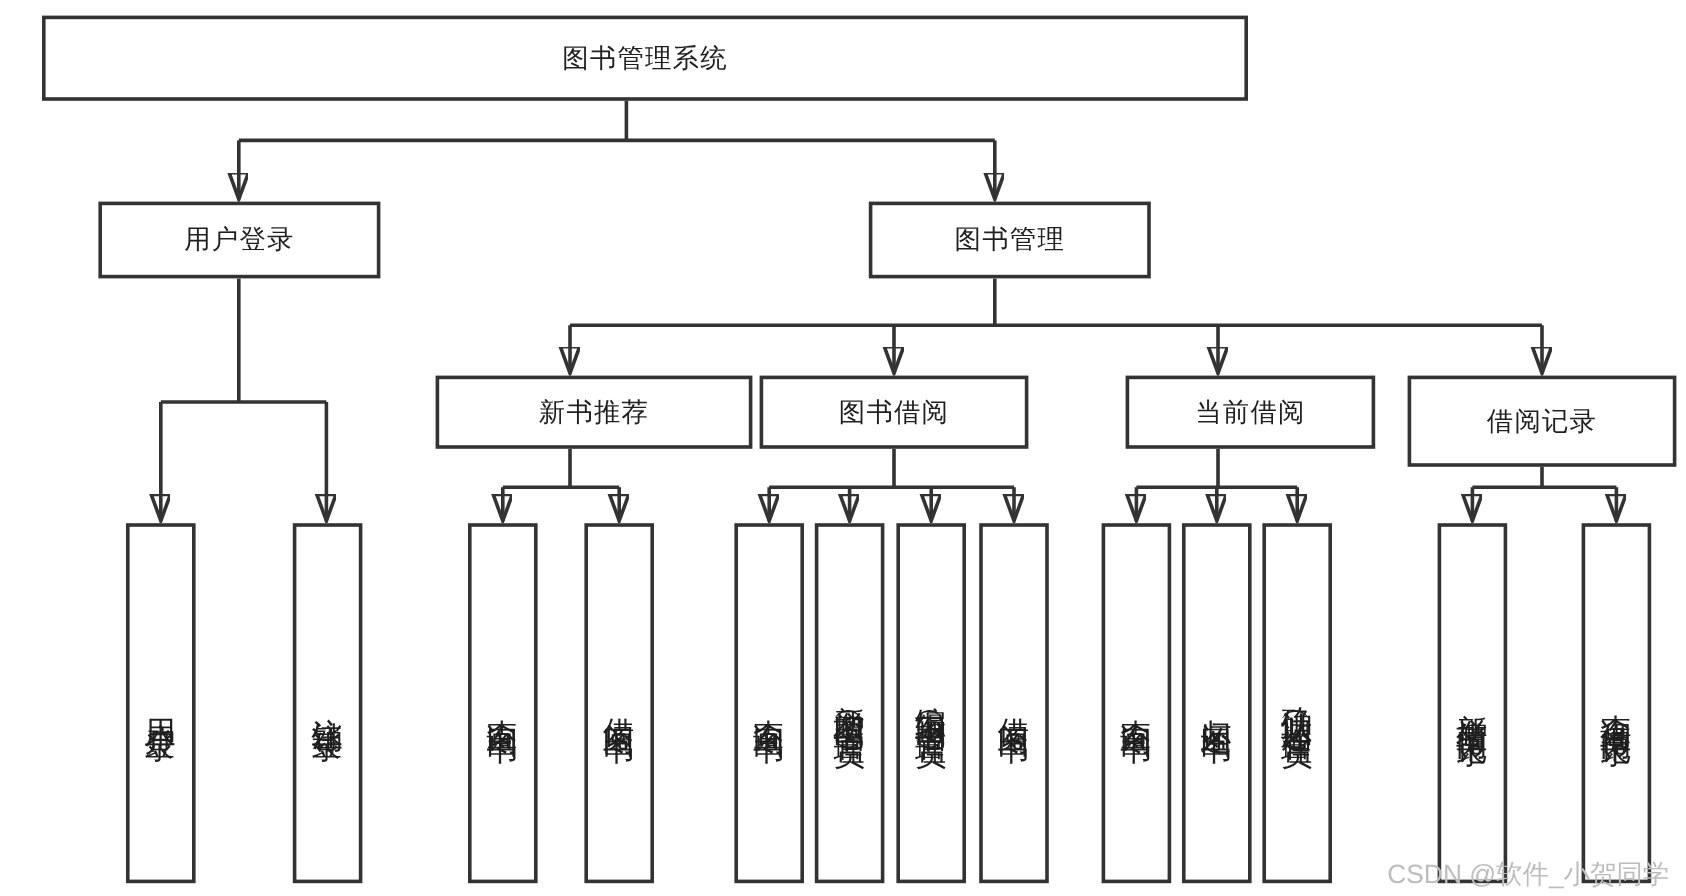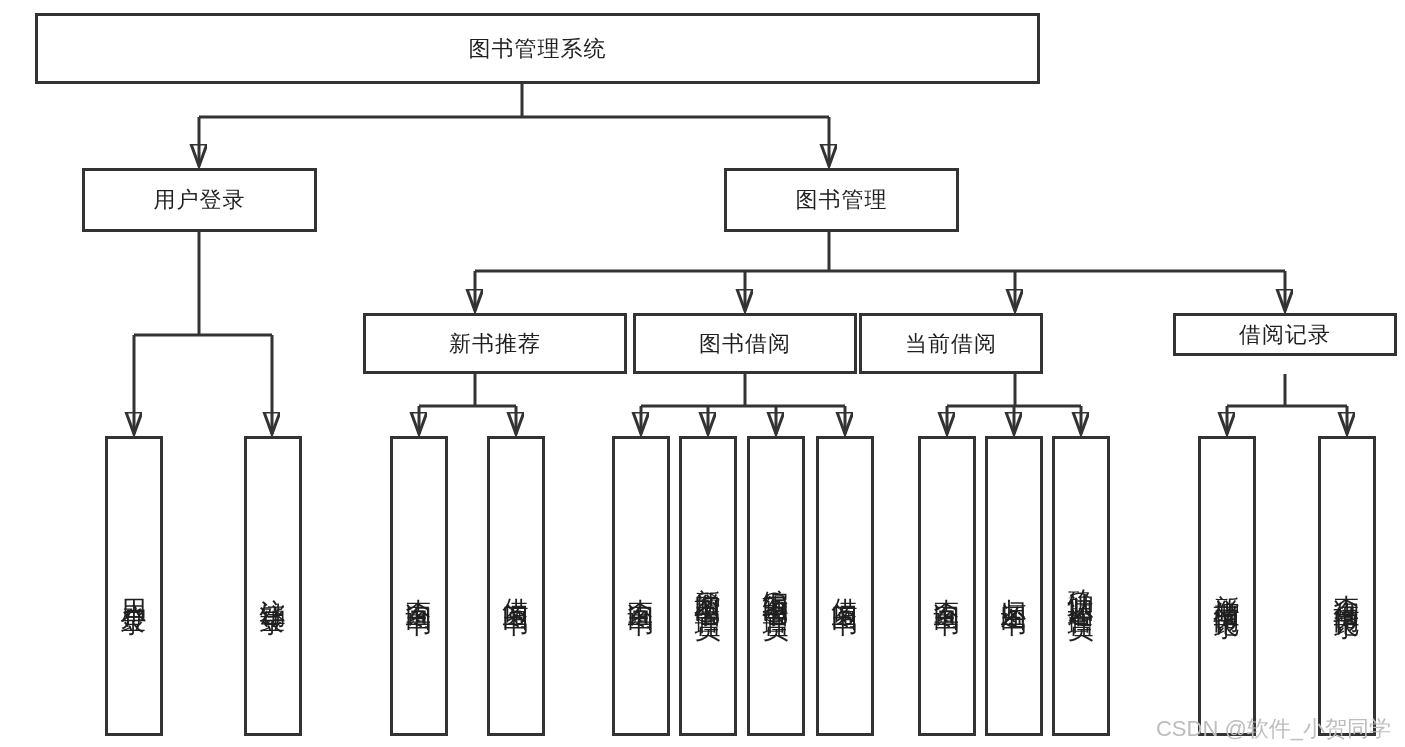--- a/index.html
+++ b/index.html
@@ -112,22 +112,22 @@
     </g>
   </svg>
 
   <div class="node h-node" style="left:35px;top:13px;width:1005px;height:71px;">图书管理系统</div>
 
   <div class="node h-node" style="left:82px;top:168px;width:235px;height:64px;">用户登录</div>
   <div class="node h-node" style="left:712px;top:168px;width:235px;height:64px;margin-left:12px;">图书管理</div>
 
   <div class="node h-node" style="left:363px;top:313px;width:264px;height:61px;">新书推荐</div>
   <div class="node h-node" style="left:633px;top:313px;width:224px;height:61px;">图书借阅</div>
-  <div class="node h-node" style="left:859px;top:313px;width:184px;height:61px;">当前借阅</div>
-  <div class="node h-node" style="left:1173px;top:313px;width:224px;height:43px;">借阅记录</div>
+  <div class="node h-node" style="left:938px;top:313px;width:208px;height:61px;">当前借阅</div>
+  <div class="node h-node" style="left:1173px;top:313px;width:224px;height:76px;">借阅记录</div>
 
   <div class="node leaf" style="left:105px;top:436px;width:58px;height:300px;">用户登录</div>
   <div class="node leaf" style="left:244px;top:436px;width:58px;height:300px;">注销登录</div>
 
   <div class="node leaf" style="left:390px;top:436px;width:58px;height:300px;">查询图书</div>
   <div class="node leaf" style="left:487px;top:436px;width:58px;height:300px;">借阅图书</div>
 
   <div class="node leaf" style="left:612px;top:436px;width:58px;height:300px;">查询图书</div>
   <div class="node leaf" style="left:679px;top:436px;width:58px;height:300px;">新增图书（管理员）</div>
   <div class="node leaf" style="left:747px;top:436px;width:58px;height:300px;">编辑图书（管理员）</div>

